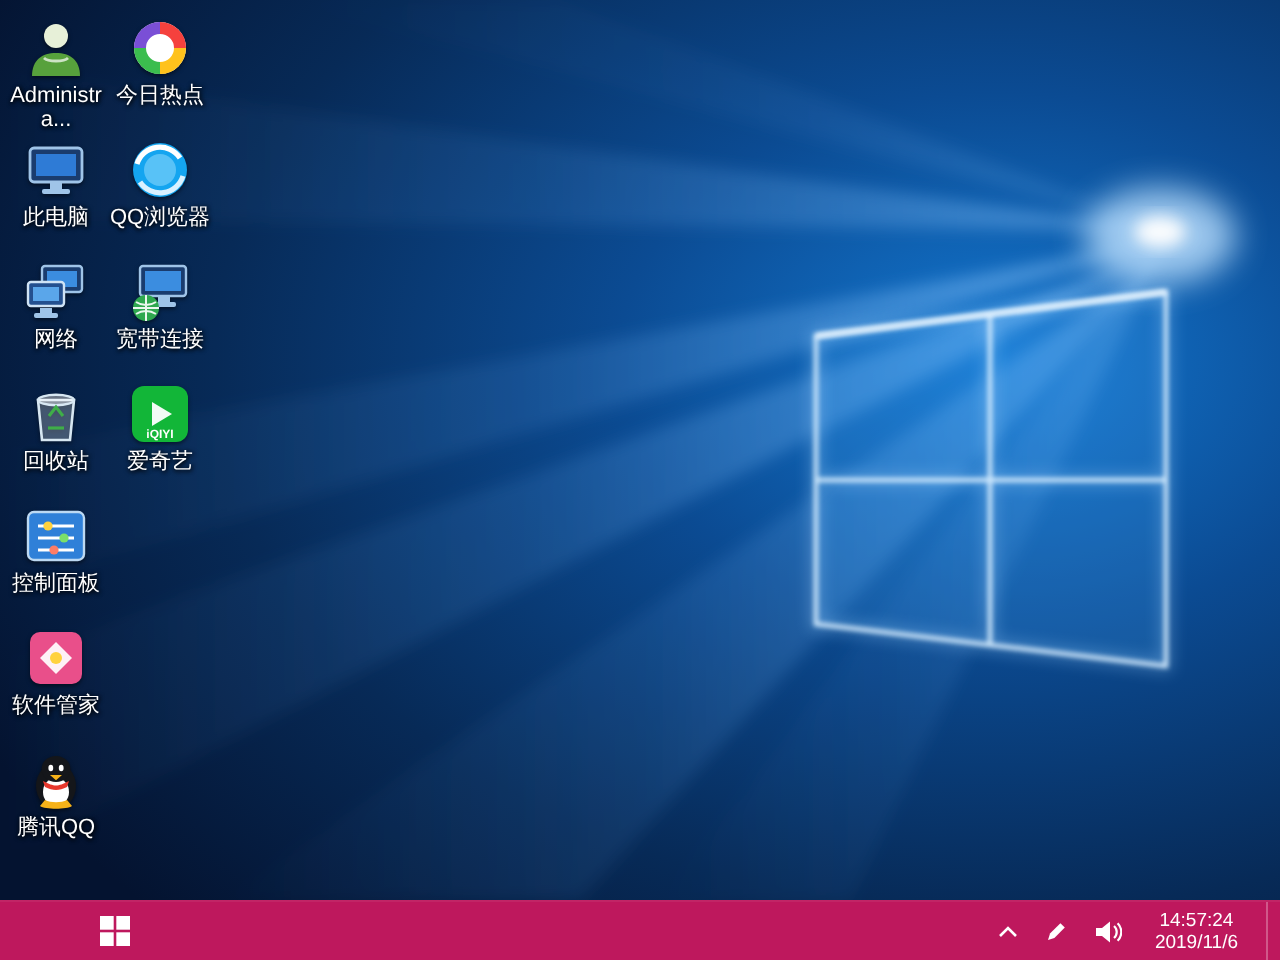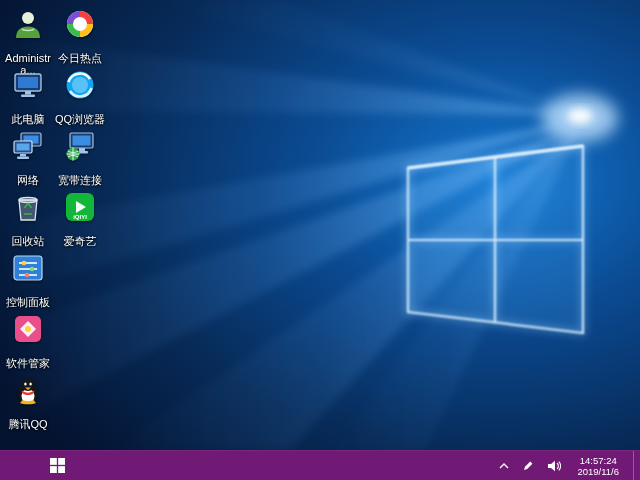--- a/index.html
+++ b/index.html
@@ -4,24 +4,24 @@
 <style>
   html,body{margin:0;padding:0;width:640px;height:480px;overflow:hidden;background:#000;
     font-family:"Liberation Sans","DejaVu Sans",sans-serif;}
   .desktop{position:absolute;top:0;left:0;width:640px;height:450px;overflow:hidden;}
   .wallpaper{position:absolute;top:0;left:0;display:block;}
   .icons{position:absolute;top:8px;left:2px;display:grid;
     grid-template-rows:repeat(7,61px);grid-auto-flow:column;grid-auto-columns:52px;}
   .cell{display:flex;flex-direction:column;align-items:center;cursor:default;}
   .ic{width:32px;height:32px;flex:0 0 32px;filter:drop-shadow(0 1px 1px rgba(0,0,0,.5));}
   .ic svg{display:block;}
-  .lbl{margin-top:12px;font-size:11px;line-height:1.12;color:#fff;text-align:center;
+  .lbl{margin-top:2px;font-size:11px;line-height:1.12;color:#fff;text-align:center;
     max-width:52px;word-break:break-all;
     text-shadow:0 1px 2px rgba(0,0,0,.95),1px 0 2px rgba(0,0,0,.75);}
-  .taskbar{position:absolute;left:0;bottom:0;width:640px;height:30px;background:#701a75;
+  .taskbar{position:absolute;left:0;bottom:0;width:640px;height:30px;background:#be185d;
     display:flex;align-items:stretch;border-top:1px solid rgba(255,255,255,0.06);box-sizing:border-box;padding-left:36px;}
   .start{width:42px;display:flex;align-items:center;justify-content:center;}
   .spacer{flex:1;}
   .tray{display:flex;align-items:center;gap:9px;padding-right:2px;}
   .tricon{display:flex;align-items:center;justify-content:center;height:30px;padding:0 2px;}
   .clock{font-size:9.5px;line-height:11px;color:#fff;text-align:center;padding:0 5px;white-space:nowrap;}
   .show-desktop{width:5px;height:30px;border-left:1px solid rgba(255,255,255,0.28);box-sizing:border-box;}
 </style>
 </head>
 <body>

